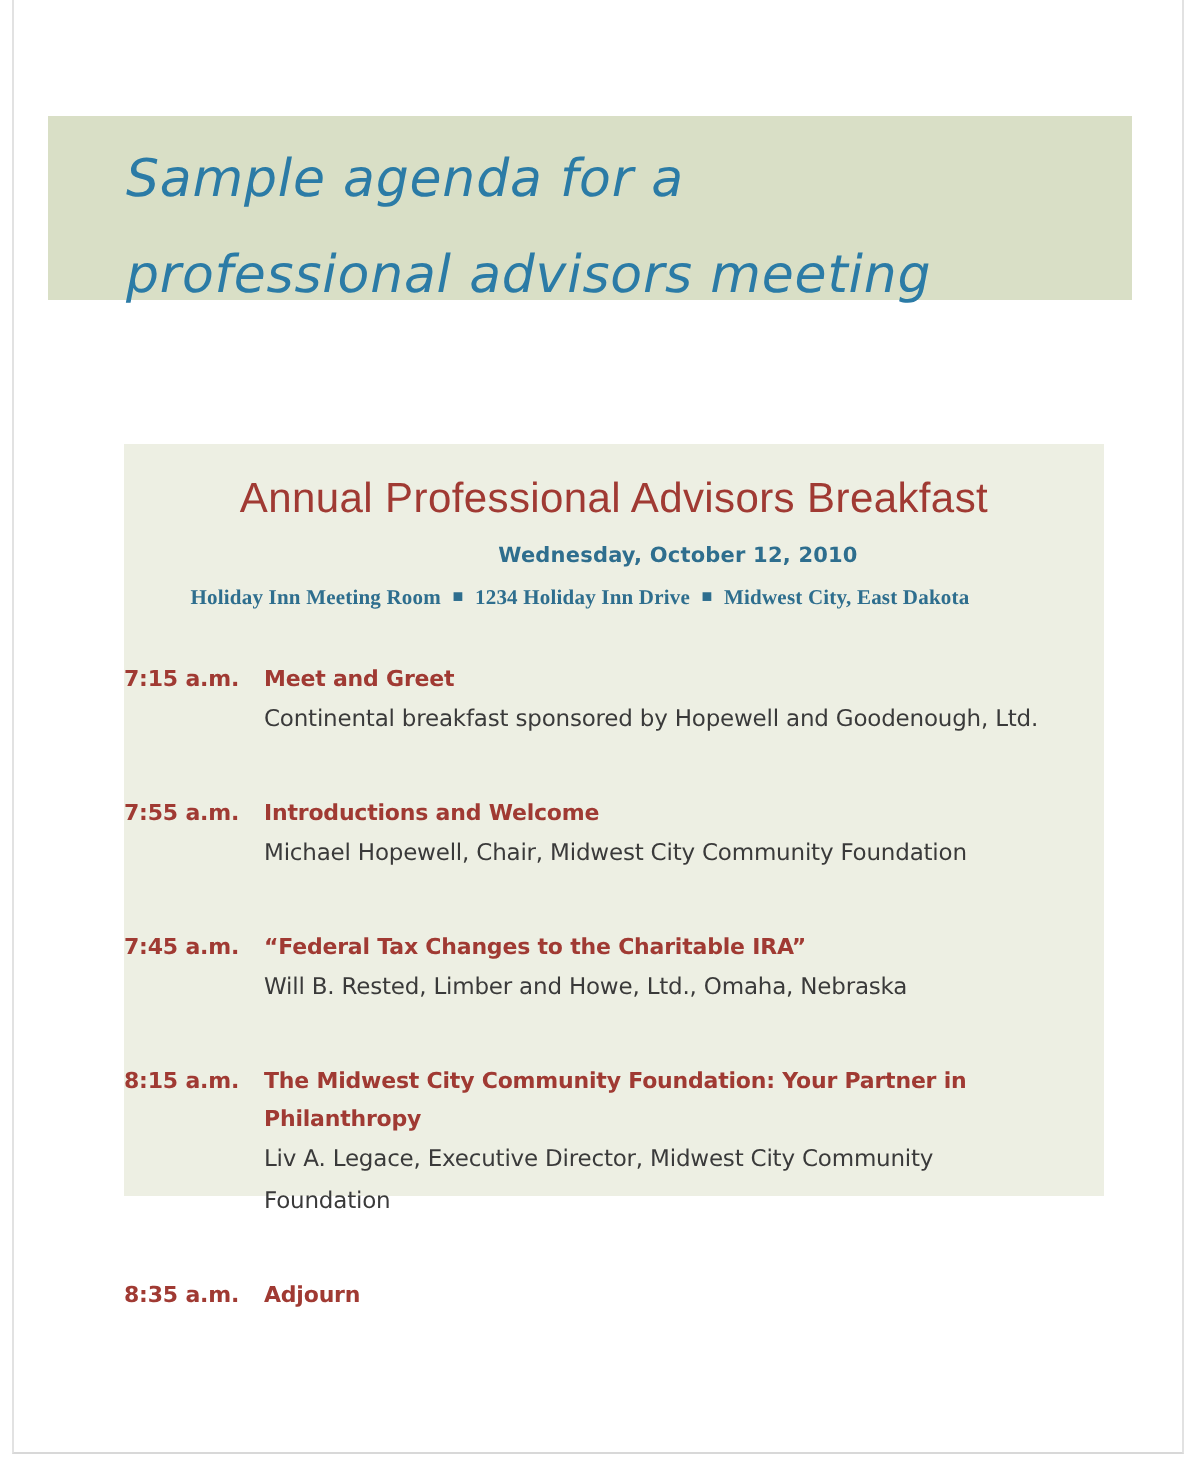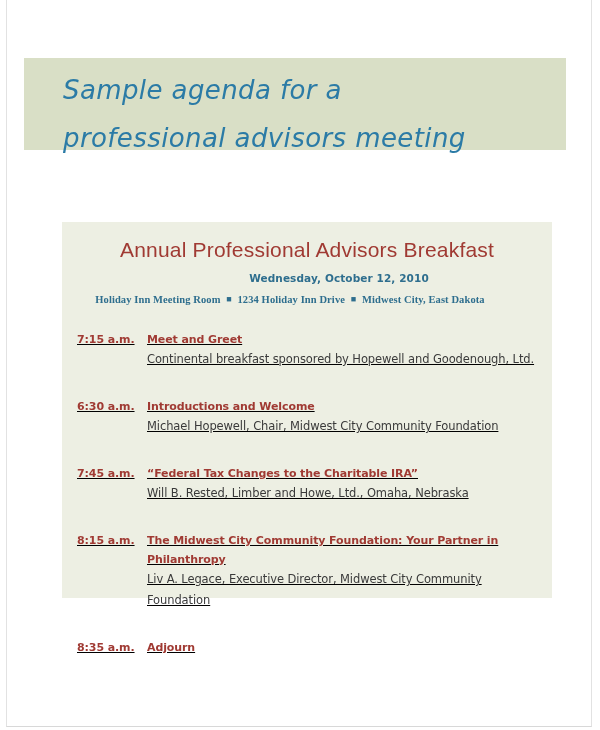--- a/index.html
+++ b/index.html
@@ -103,24 +103,23 @@
     display: inline-block;
     color: #2e6e8e;
     font-size: 9px;
     transform: translateY(-1px);
     padding: 0 3px;
   }
 
   
   .agenda-rows {
     position: absolute;
-    left: 70px;
+    left: 55px;
     top: 330px;
     width: 470px;
-    text-decoration: underline;
   }
   .agenda-row {
     position: relative;
     display: flex;
     align-items: flex-start;
     margin-bottom: 27px;
   }
   .row-time {
     flex: 0 0 70px;
     color: #a03a33;
@@ -180,21 +179,21 @@
 
     <div class="agenda-row">
       <div class="row-time">7:15 a.m.</div>
       <div class="row-body">
         <div class="row-title">Meet and Greet</div>
         <div class="row-desc">Continental breakfast sponsored by Hopewell and Goodenough, Ltd.</div>
       </div>
     </div>
 
     <div class="agenda-row">
-      <div class="row-time">6:30 a.m.</div>
+      <div class="row-time">7:55 a.m.</div>
       <div class="row-body">
         <div class="row-title">Introductions and Welcome</div>
         <div class="row-desc">Michael Hopewell, Chair, Midwest City Community Foundation</div>
       </div>
     </div>
 
     <div class="agenda-row">
       <div class="row-time">7:45 a.m.</div>
       <div class="row-body">
         <div class="row-title">“Federal Tax Changes to the Charitable IRA”</div>

